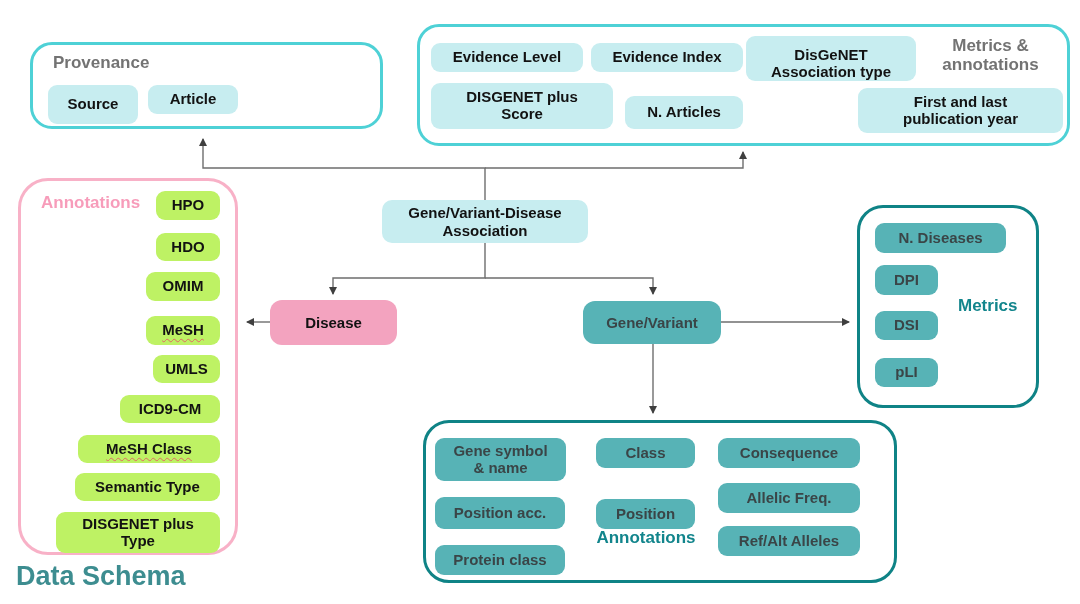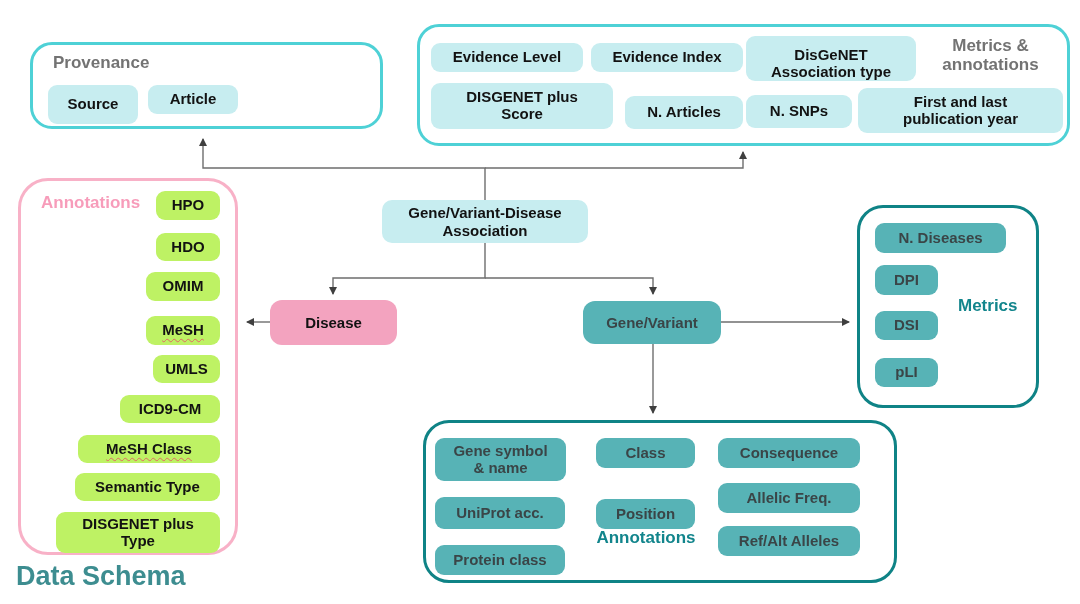--- a/index.html
+++ b/index.html
@@ -69,21 +69,20 @@
     <div class="glabel gray wrap" style="left:498px;top:10px;width:145px;">Metrics &amp; annotations</div>
     <div class="chip cyan" style="left:11px;top:16px;width:152px;height:29px;">Evidence Level</div>
     <div class="chip cyan" style="left:171px;top:16px;width:152px;height:29px;">Evidence Index</div>
     <div class="chip cyan" style="left:326px;top:9px;width:170px;height:45px;align-items:flex-end;">
       <span style="max-width:132px;">DisGeNET Association type</span>
     </div>
     <div class="chip cyan" style="left:11px;top:56px;width:182px;height:46px;">
       <span style="max-width:120px;">DISGENET plus Score</span>
     </div>
     <div class="chip cyan" style="left:205px;top:69px;width:118px;height:33px;">N. Articles</div>
-    <div class="chip cyan" style="left:326px;top:68px;width:106px;height:33px;">N. SNPs</div>
     <div class="chip cyan" style="left:438px;top:61px;width:205px;height:45px;">
       <span style="max-width:135px;">First and last publication year</span>
     </div>
   </div>
 
   <div class="group pink" style="left:18px;top:178px;width:220px;height:377px;">
     <div class="glabel pinklbl" style="left:20px;top:13px;">Annotations</div>
     <div class="chip pink" style="left:135px;top:10px;width:64px;height:29px;">HPO</div>
     <div class="chip pink" style="left:135px;top:52px;width:64px;height:28px;">HDO</div>
     <div class="chip pink" style="left:125px;top:91px;width:74px;height:29px;">OMIM</div>
@@ -114,21 +113,21 @@
     <div class="chip teal" style="left:15px;top:57px;width:63px;height:30px;">DPI</div>
     <div class="chip teal" style="left:15px;top:103px;width:63px;height:29px;">DSI</div>
     <div class="chip teal" style="left:15px;top:150px;width:63px;height:29px;">pLI</div>
     <div class="glabel teallbl" style="left:98px;top:89px;">Metrics</div>
   </div>
 
   <div class="group teal" style="left:423px;top:420px;width:474px;height:163px;">
     <div class="chip teal" style="left:9px;top:15px;width:131px;height:43px;">
       <span style="max-width:95px;">Gene symbol &amp; name</span>
     </div>
-    <div class="chip teal" style="left:9px;top:74px;width:130px;height:32px;">UniProt acc.</div>
+    <div class="chip teal" style="left:9px;top:74px;width:130px;height:32px;">Position acc.</div>
     <div class="chip teal" style="left:9px;top:122px;width:130px;height:30px;">Protein class</div>
     <div class="chip teal" style="left:170px;top:15px;width:99px;height:30px;">Class</div>
     <div class="chip teal" style="left:170px;top:60px;width:99px;height:30px;margin-top:16px;">Position</div>
     <div class="glabel teallbl wrap" style="left:164px;top:106px;width:112px;">Annotations</div>
     <div class="chip teal" style="left:292px;top:15px;width:142px;height:30px;">Consequence</div>
     <div class="chip teal" style="left:292px;top:60px;width:142px;height:30px;">Allelic Freq.</div>
     <div class="chip teal" style="left:292px;top:103px;width:142px;height:30px;">Ref/Alt Alleles</div>
   </div>
 
   <div class="page-title">Data Schema</div>

